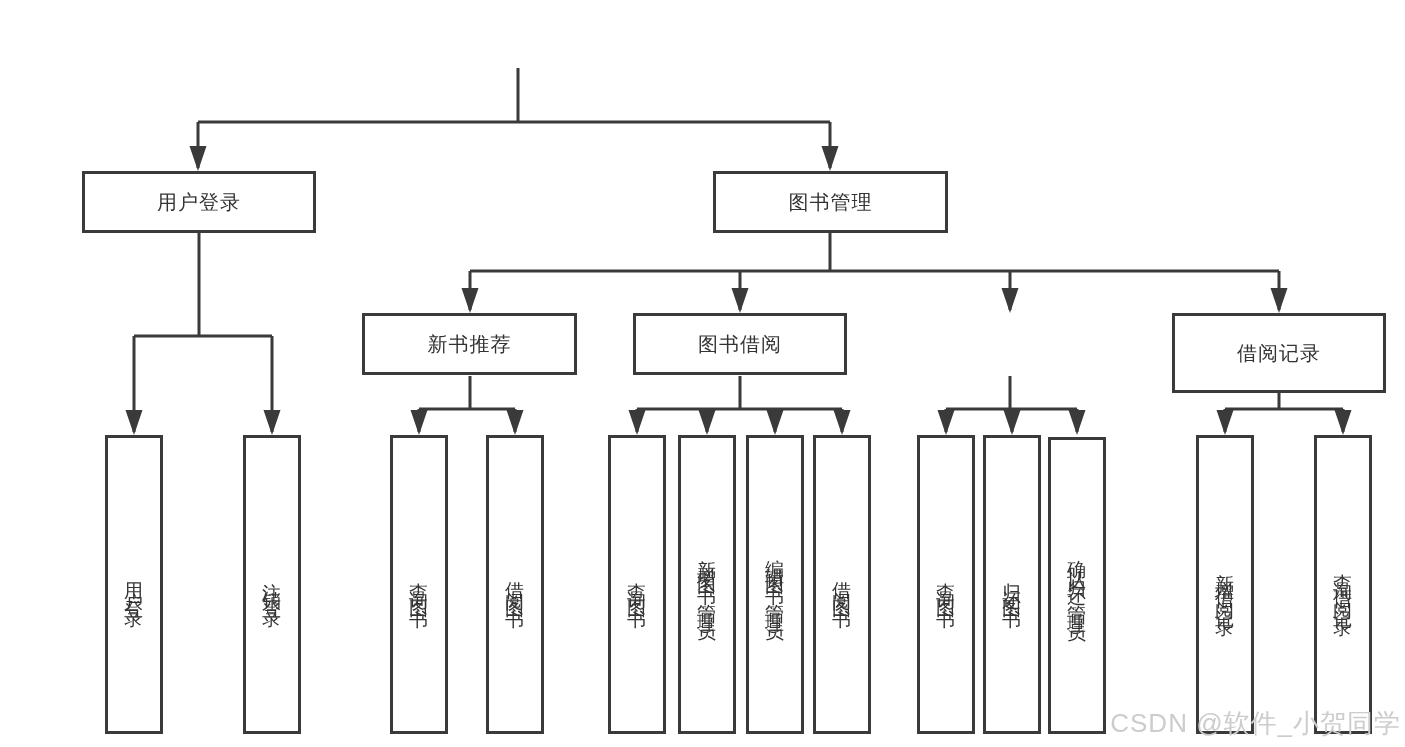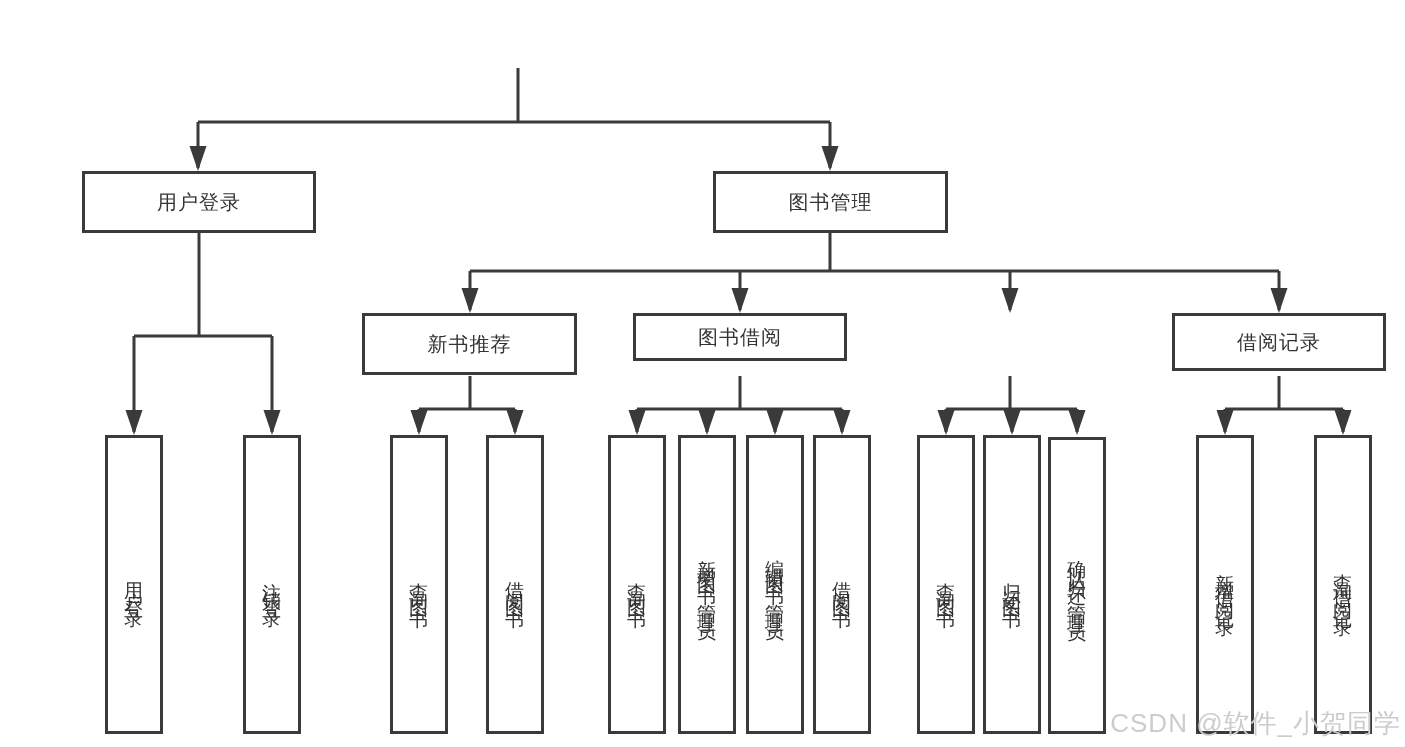--- a/index.html
+++ b/index.html
@@ -92,22 +92,22 @@
       M1068.5,410 L1085.5,410 L1077,435 Z
       M1216.5,410 L1233.5,410 L1225,435 Z
       M1334.5,410 L1351.5,410 L1343,435 Z"></path>
   </svg>
 
 
   <div class="node hbox" style="left:82px;top:171px;width:234px;height:62px;">用户登录</div>
   <div class="node hbox" style="left:713px;top:171px;width:235px;height:62px;">图书管理</div>
 
   <div class="node hbox" style="left:362px;top:313px;width:215px;height:62px;">新书推荐</div>
-  <div class="node hbox" style="left:633px;top:313px;width:214px;height:48px;">图书借阅</div>
-  <div class="node hbox" style="left:1172px;top:313px;width:214px;height:58px;">借阅记录</div>
+  <div class="node hbox" style="left:633px;top:313px;width:214px;height:62px;">图书借阅</div>
+  <div class="node hbox" style="left:1172px;top:313px;width:214px;height:80px;">借阅记录</div>
 
   <div class="node vbox" style="left:105px;top:435px;width:58px;height:299px;">用户登录</div>
   <div class="node vbox" style="left:243px;top:435px;width:58px;height:299px;">注销登录</div>
 
   <div class="node vbox" style="left:390px;top:435px;width:58px;height:299px;">查询图书</div>
   <div class="node vbox" style="left:486px;top:435px;width:58px;height:299px;">借阅图书</div>
 
   <div class="node vbox" style="left:608px;top:435px;width:58px;height:299px;">查询图书</div>
   <div class="node vbox" style="left:678px;top:435px;width:58px;height:299px;">新增图书（管理员）</div>
   <div class="node vbox" style="left:746px;top:435px;width:58px;height:299px;">编辑图书（管理员）</div>

